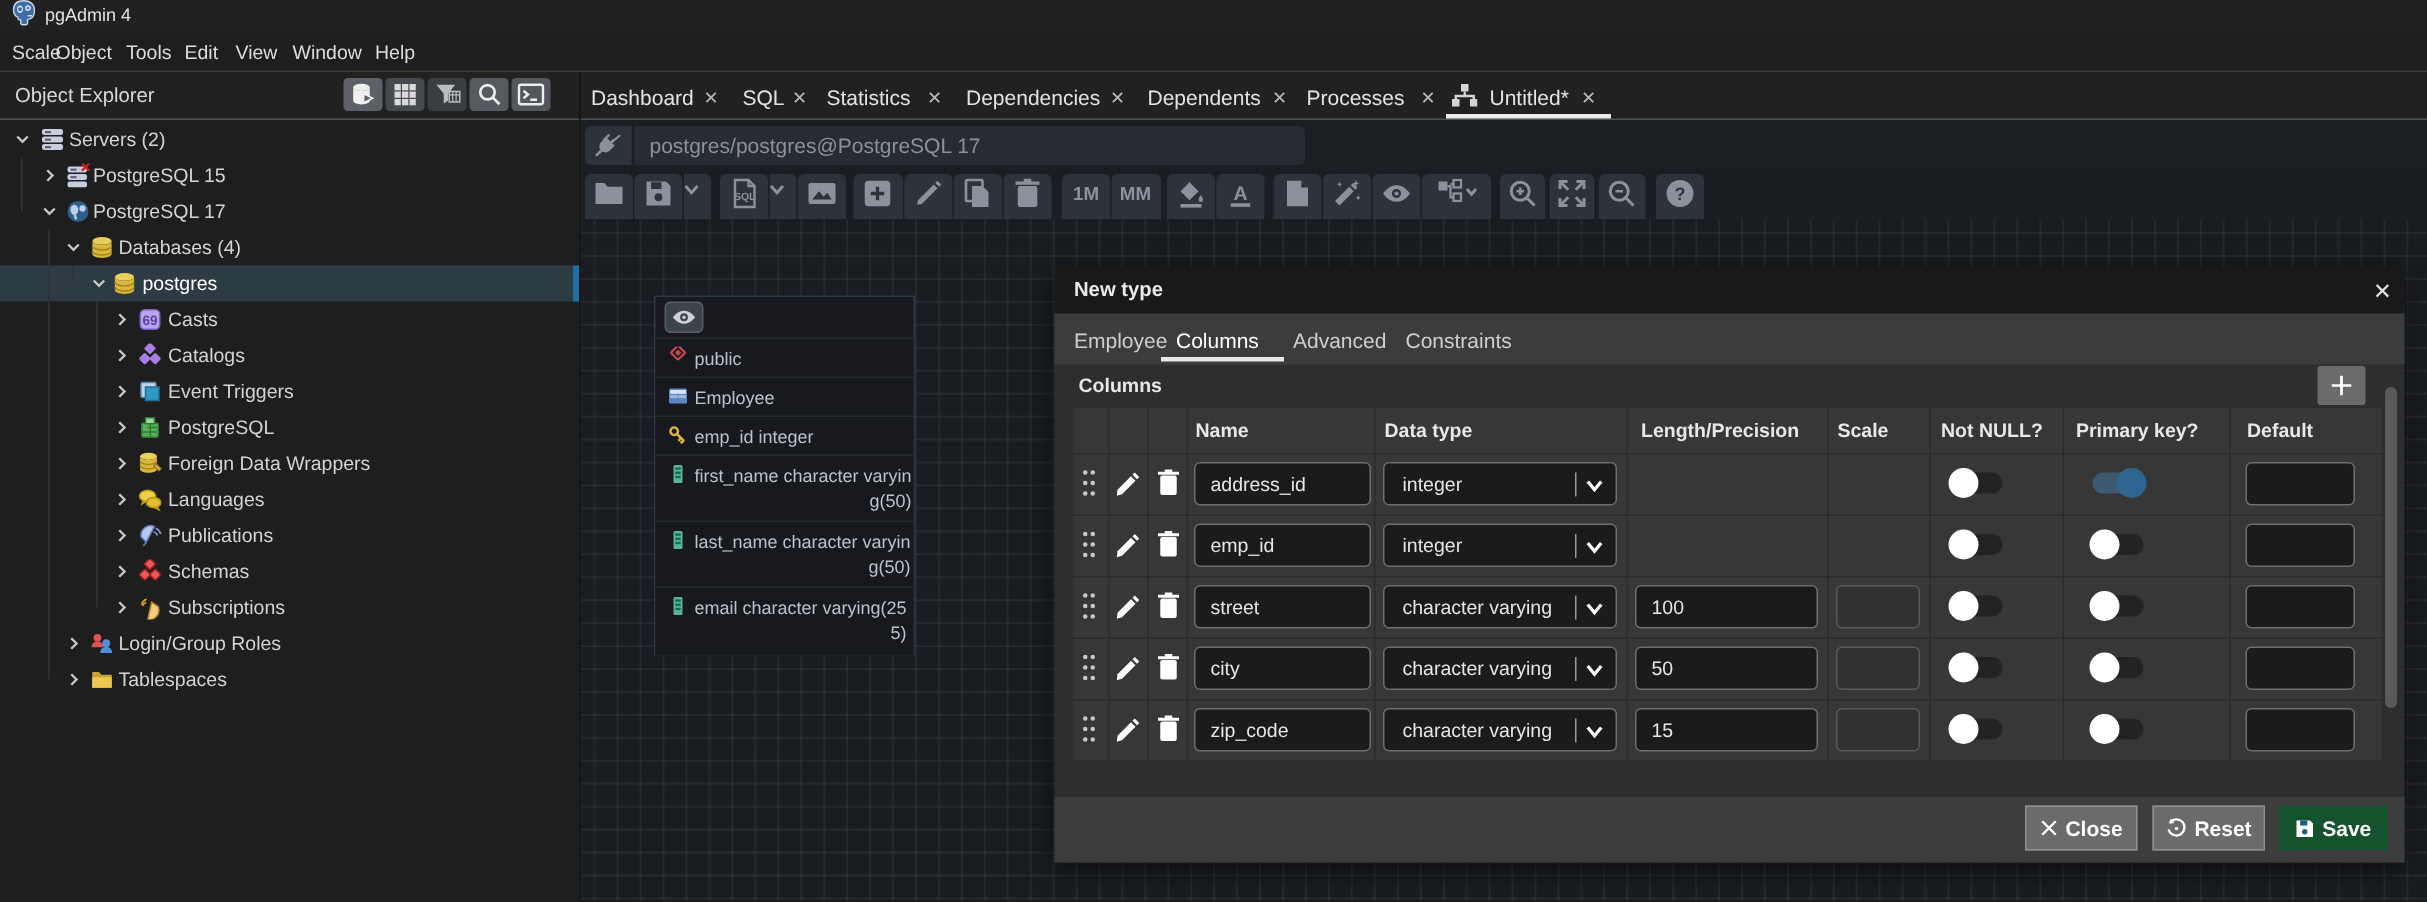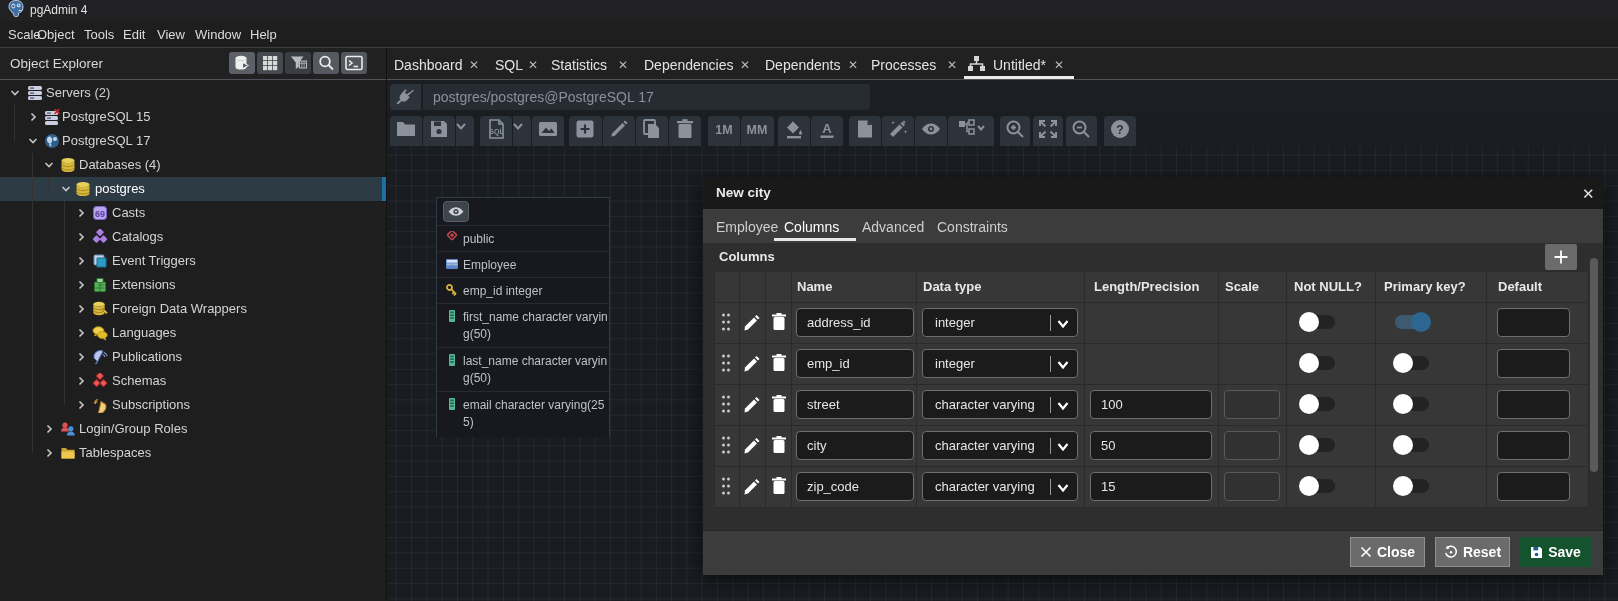--- a/index.html
+++ b/index.html
@@ -45,21 +45,21 @@
     linear-gradient(rgba(255,255,255,0.05) 1px, transparent 1px),
     linear-gradient(90deg, rgba(255,255,255,0.05) 1px, transparent 1px);
   background-size:15.3px 15.3px,15.3px 15.3px;
   background-position:8.8px 8.7px,8.8px 8.7px; }
 
 
 #node { left:49px; top:51px; width:174px; height:240px; background:#17191e; border:1px solid #2c3a47; }
 #eyebtn { left:6px; top:3px; width:26px; height:21px; background:#3d444b; border:1px solid #585f66; border-radius:4px; }
 .nrow { position:absolute; left:0; width:172px; border-top:1px solid #262b31; background:#17191e; color:#bcc2c9; font-size:12px; }
 .nico { position:absolute; left:8px; top:5px; width:14px; height:14px; }
-.ntext { position:absolute; left:26px; top:5px; line-height:17px; }
+.ntext { position:absolute; left:26px; top:5px; line-height:17px;text-align:right; }
 
 
 #modal { left:703px; top:178px; width:900px; height:397px; background:#2e2e2e; box-shadow:0 4px 18px rgba(0,0,0,0.6); }
 #mtitle { left:0; top:0; width:900px; height:31px; background:#191919; }
 #mtitletext { left:13px; top:7px; font-size:13.5px; font-weight:bold; color:#eaeaea; }
 #mclose { left:879px; top:7px; font-size:15px; color:#e0e0e0; }
 #mtabs { left:0; top:31px; width:900px; height:34px; background:#3c3c3c; }
 .mtab { position:absolute; top:8px; font-size:14px; color:#cfcfcf; }
 #mtabline { left:71px; top:60px; width:82px; height:3px; background:#e8e8e8; }
 #mcollbl { left:16px; top:71px; font-size:13px; font-weight:bold; color:#e8e8e8; }
@@ -250,21 +250,21 @@
         </div>
         <div class="trow" style="top:192px">
           <svg class="chev" style="left:75px;top:6px;position:absolute" width="12" height="12" viewBox="0 0 12 12">
             <path d="M4.5 2.5 L8 6 L4.5 9.5" stroke="#c7c7c7" stroke-width="1.6" fill="none"></path>
           </svg>
           <svg class="ticon" style="left:92px" width="16" height="16" viewBox="0 0 16 16">
             <rect x="2.5" y="5" width="11" height="9.5" rx="1" fill="#59b15c" stroke="#2e7a31" stroke-width="1"></rect>
             <rect x="5" y="1.5" width="6" height="4" fill="#9fd6a1" stroke="#2e7a31" stroke-width="1"></rect>
             <path d="M6 8 L12.5 8 M8.2 5.5 L8.2 14 M2.5 11 L12.5 11" stroke="#2e7a31" stroke-width="1" fill="none"></path>
           </svg>
-          <span class="tlabel" style="left:112px">Extensions</span>
+          <span class="tlabel" style="left:112px">PostgreSQL</span>
         </div>
         <div class="trow" style="top:216px">
           <svg class="chev" style="left:75px;top:6px;position:absolute" width="12" height="12" viewBox="0 0 12 12">
             <path d="M4.5 2.5 L8 6 L4.5 9.5" stroke="#c7c7c7" stroke-width="1.6" fill="none"></path>
           </svg>
           <svg class="ticon" style="left:92px" width="16" height="16" viewBox="0 0 16 16">
             <ellipse cx="7" cy="3.2" rx="5.6" ry="2.4" fill="#e8cf5a"></ellipse>
             <path d="M1.4 3.2 L1.4 11.8 C1.4 13.1 3.9 14.2 7 14.2 C10.1 14.2 12.6 13.1 12.6 11.8 L12.6 3.2 C12.6 4.5 10.1 5.6 7 5.6 C3.9 5.6 1.4 4.5 1.4 3.2 Z" fill="#d8b83c"></path>
             <path d="M1.4 6.2 C1.4 7.5 3.9 8.6 7 8.6 C10.1 8.6 12.6 7.5 12.6 6.2 M1.4 9.2 C1.4 10.5 3.9 11.6 7 11.6 C10.1 11.6 12.6 10.5 12.6 9.2" stroke="#a8861c" stroke-width="1" fill="none"></path>
             <path d="M12 8 L15.5 11.5 L14 13 L10.5 9.5 Z" fill="#e0b64e" stroke="#8a6d14" stroke-width="0.8"></path>
@@ -578,21 +578,21 @@
             <rect x="5.2" y="5.4" width="3.6" height="1.6" fill="#1b6a4c"></rect>
             <rect x="5.2" y="8.2" width="3.6" height="1.6" fill="#1b6a4c"></rect>
           </svg>
           <span class="ntext">email character varying(25<br>5)</span>
         </div>
     </div>
   </div>
 
   <div class="abs" id="modal">
     <div class="abs" id="mtitle"></div>
-    <div class="abs" id="mtitletext">New city</div>
+    <div class="abs" id="mtitletext">New type</div>
     <div class="abs" id="mclose">✕</div>
     <div class="abs" id="mtabs"></div>
     <div class="mtab" style="left:13px;top:41px">Employee</div>
     <div class="mtab" style="left:81px;top:41px;color:#fff">Columns</div>
     <div class="mtab" style="left:159px;top:41px">Advanced</div>
     <div class="mtab" style="left:234px;top:41px">Constraints</div>
     <div class="abs" id="mtabline"></div>
     <div class="abs" id="mcollbl">Columns</div>
     <div class="abs" id="mplus"><svg width="14" height="14" viewBox="0 0 14 14" style="margin:6px 0 0 9px">
           <path d="M7 0.5 L7 13.5 M0.5 7 L13.5 7" stroke="#fff" stroke-width="1.8"></path>

